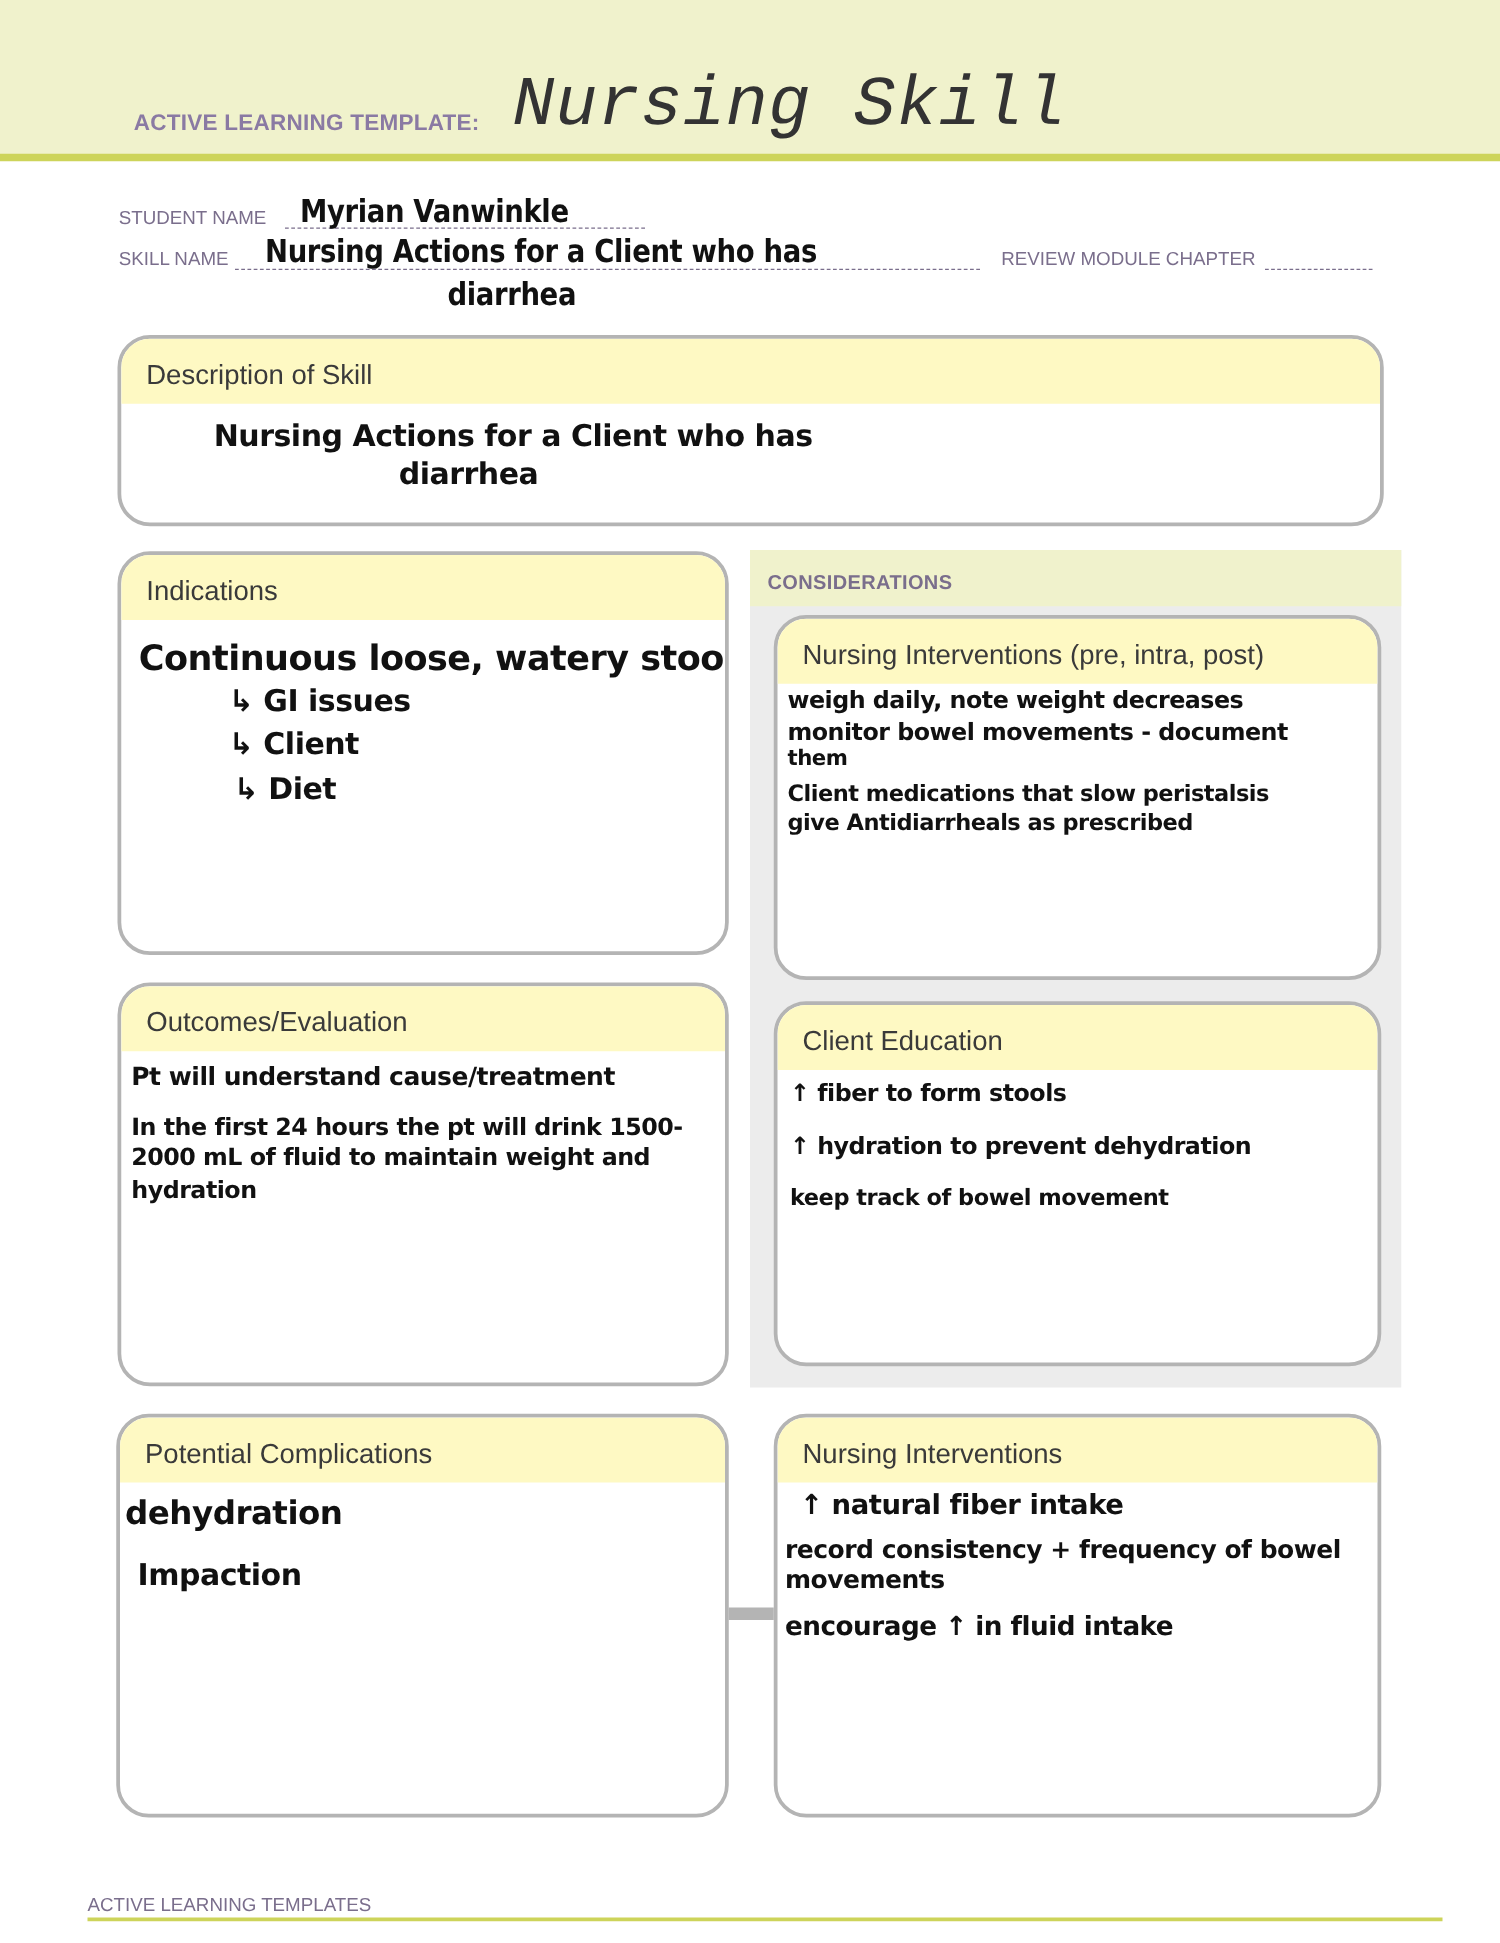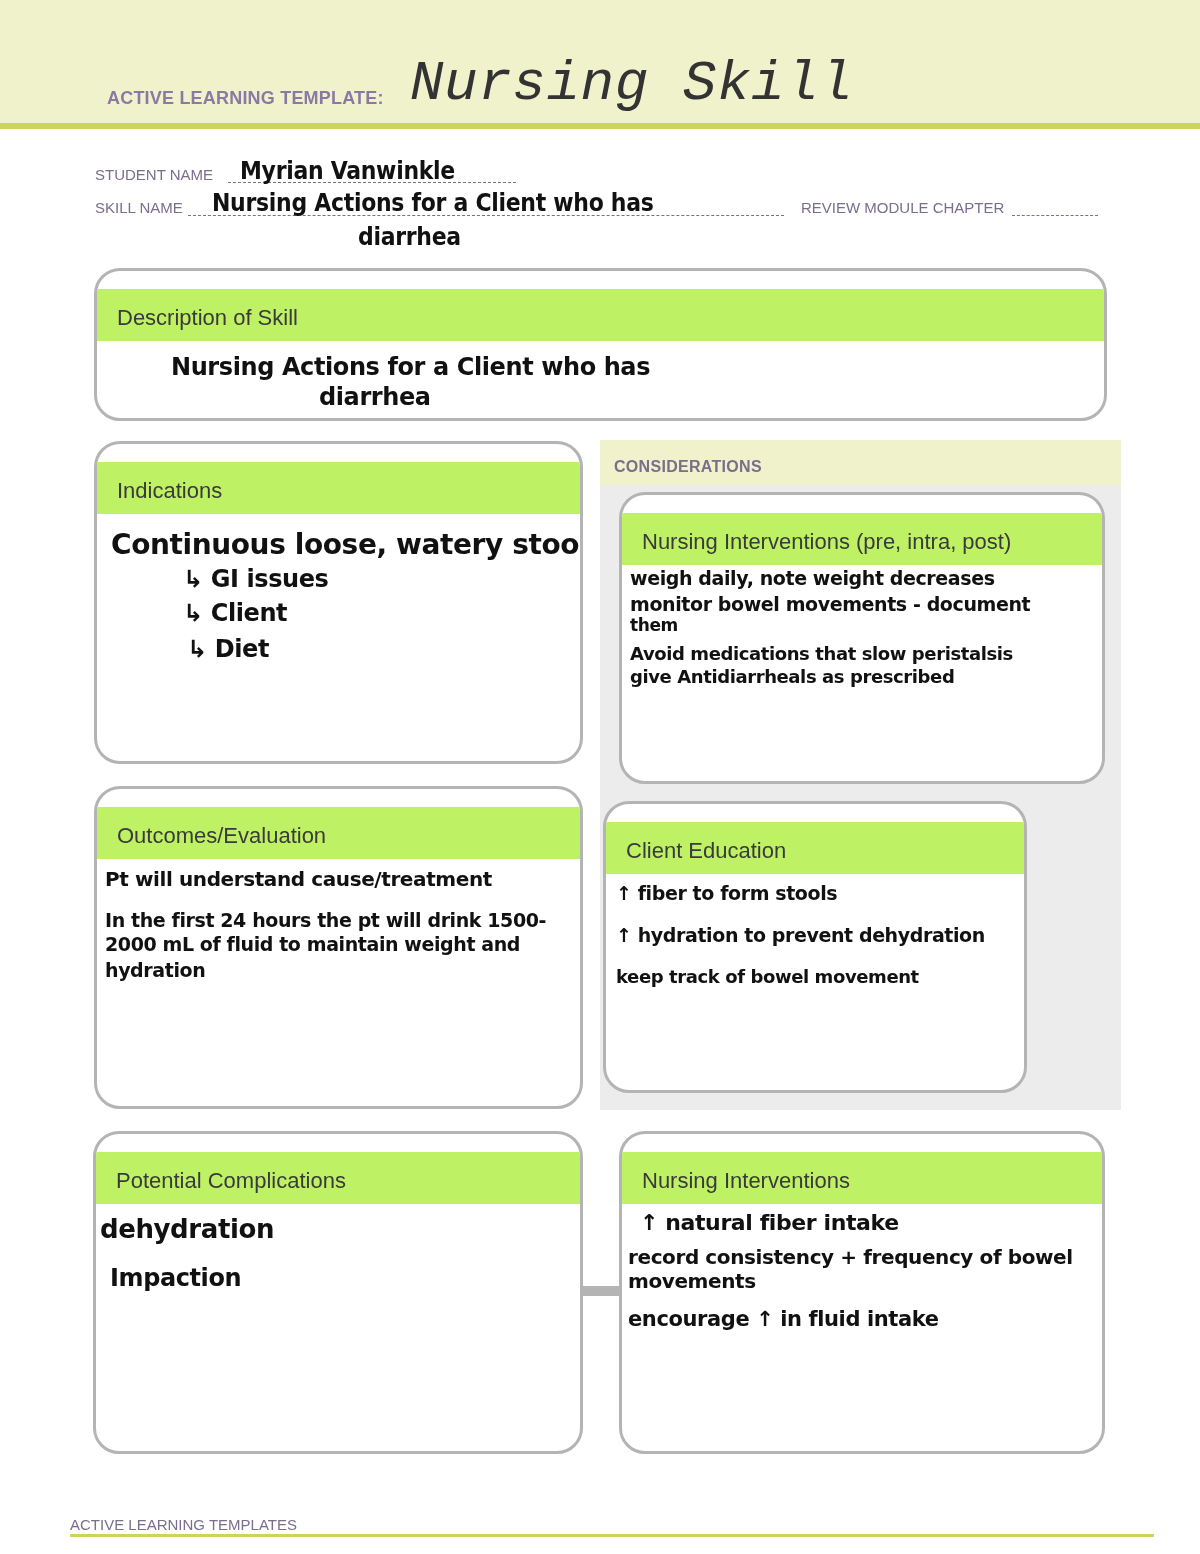--- a/index.html
+++ b/index.html
@@ -35,22 +35,22 @@
     font-weight: bold; white-space: nowrap; letter-spacing: -0.3px;
     transform: scaleY(1.15);
     transform-origin: left top;
   }
 
   .card {
     position: absolute; background: #fff;
     border: 3px solid #b4b4b4; border-radius: 26px; overflow: hidden;
   }
   .card-head {
-    background: #bef264; height: 52px; padding: 16px 0 0 20px;
-    font-size: 22px; color: #3a3a3a; white-space: nowrap; margin-top: 18px;
+    background: #fef9c3; height: 52px; padding: 16px 0 0 20px;
+    font-size: 22px; color: #3a3a3a; white-space: nowrap;
   }
   .card-body { position: relative; padding: 8px 10px; }
   .card-body .line {
     font-family: "DejaVu Sans", sans-serif; font-weight: bold; color: #111;
     white-space: nowrap; letter-spacing: -0.4px; display: block;
   }
 
   .considerations {
     position: absolute; left: 600px; top: 440px; width: 521px; height: 670px;
     background: #ececec;
@@ -117,26 +117,26 @@
   <div class="considerations-head"></div>
   <div class="considerations-label">CONSIDERATIONS</div>
 </div>
 
 <div class="card" style="left:619px;top:492px;width:486px;height:292px;">
   <div class="card-head">Nursing Interventions (pre, intra, post)</div>
   <div class="card-body" style="padding:2px 0 0 8px;">
     <span class="line" style="font-size:19px;">weigh daily, note weight decreases</span>
     <span class="line" style="font-size:19px;margin-top:4px;">monitor bowel movements - document</span>
     <span class="line" style="font-size:17px;">them</span>
-    <span class="line" style="font-size:18px;margin-top:8px;">Avoid medications that slow peristalsis</span>
+    <span class="line" style="font-size:18px;margin-top:8px;">Client medications that slow peristalsis</span>
     <span class="line" style="font-size:18px;margin-top:2px;">give Antidiarrheals as prescribed</span>
   </div>
 </div>
 
-<div class="card" style="left:603px;top:801px;width:424px;height:292px;">
+<div class="card" style="left:619px;top:801px;width:486px;height:292px;">
   <div class="card-head">Client Education</div>
   <div class="card-body" style="padding:8px 0 0 10px;">
     <span class="line" style="font-size:19px;">↑ fiber to form stools</span>
     <span class="line" style="font-size:19px;margin-top:20px;">↑ hydration to prevent dehydration</span>
     <span class="line" style="font-size:18px;margin-top:20px;">keep track of bowel movement</span>
   </div>
 </div>
 
 <div class="card" style="left:94px;top:786px;width:489px;height:323px;">
   <div class="card-head">Outcomes/Evaluation</div>

